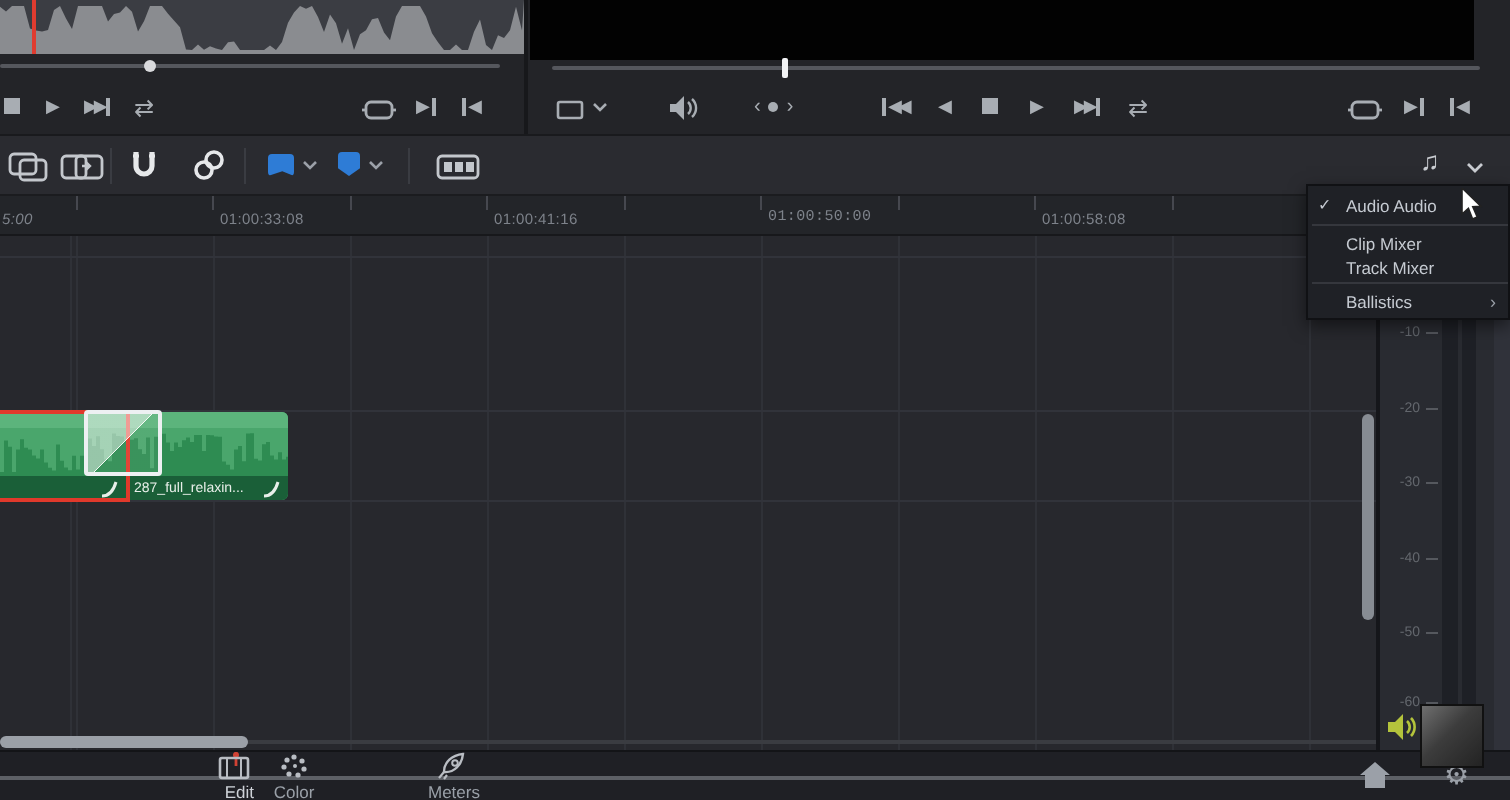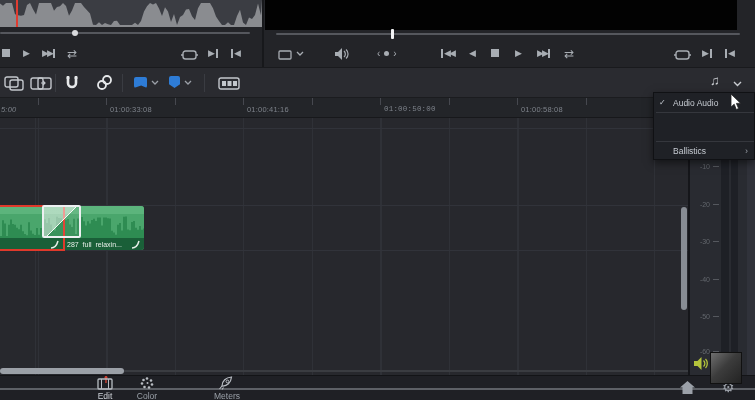--- a/index.html
+++ b/index.html
@@ -331,37 +331,43 @@
 
   <div class="abs" style="left:710px;top:352px;width:32px;height:32px;z-index:45;
        background:linear-gradient(135deg,#6f6f6f 0%,#3c3c3c 45%,#232323 100%);border:1px solid #111;box-sizing:border-box;"></div>
 
   <div class="abs" id="meter-menu">
     <div class="menu-item" style="top:3px;">
       <span class="menu-check">✓</span>
       <span class="menu-label">Audio Audio</span>
     </div>
     <div class="menu-div" style="top:19px;"></div>
+    <div class="menu-item" style="top:22px;">
+      <span class="menu-label">Clip Mixer</span>
+    </div>
+    <div class="menu-item" style="top:34px;">
+      <span class="menu-label">Track Mixer</span>
+    </div>
     <div class="menu-div" style="top:48px;"></div>
     <div class="menu-item" style="top:51px;">
       <span class="menu-label">Ballistics</span>
       <span class="menu-arrow">›</span>
     </div>
   </div>
 
   <div class="abs" id="cursor" style="left:730px;top:94px;">
     <svg width="12" height="17" viewBox="0 0 12 17">
         <polygon points="1,0 1,13 4.2,10.2 6.3,15.5 8.6,14.5 6.4,9.4 10.5,9.2" fill="#fff" stroke="#222" stroke-width="0.8"></polygon>
       </svg>
   </div>
 
   <div class="abs" id="bottom-bar"></div>
   <div class="abs" id="bottom-line"></div>
 
-  <div class="navitem" style="left:83px;">
+  <div class="navitem" style="left:83px;align-items:flex-end;">
     <svg width="20" height="14" viewBox="0 0 20 14">
       <line x1="11" y1="0" x2="11" y2="7" stroke="#d14234" stroke-width="1.4"></line>
         <circle cx="11" cy="1.5" r="1.5" fill="#d14234"></circle>
       <rect x="3" y="3" width="14" height="10" rx="1" fill="none" stroke="#b9bdc3" stroke-width="1.3"></rect>
       <line x1="6.5" y1="3" x2="6.5" y2="13" stroke="#b9bdc3" stroke-width="1"></line>
       <line x1="13.5" y1="3" x2="13.5" y2="13" stroke="#b9bdc3" stroke-width="1"></line>
     </svg>
     <span class="navlabel active">Edit</span>
   </div>
   <div class="navitem" style="left:125px;text-align:right;">

